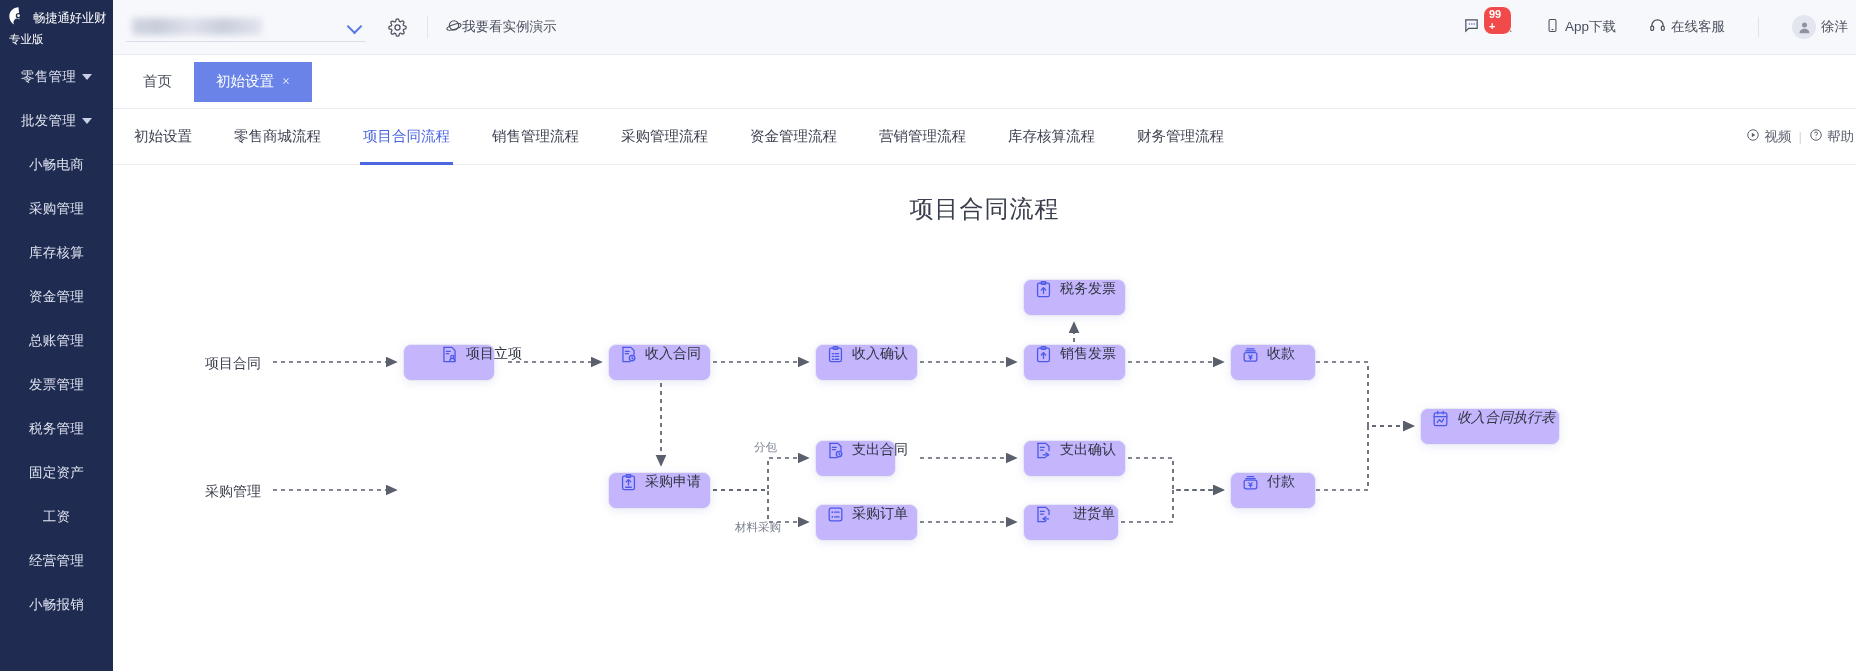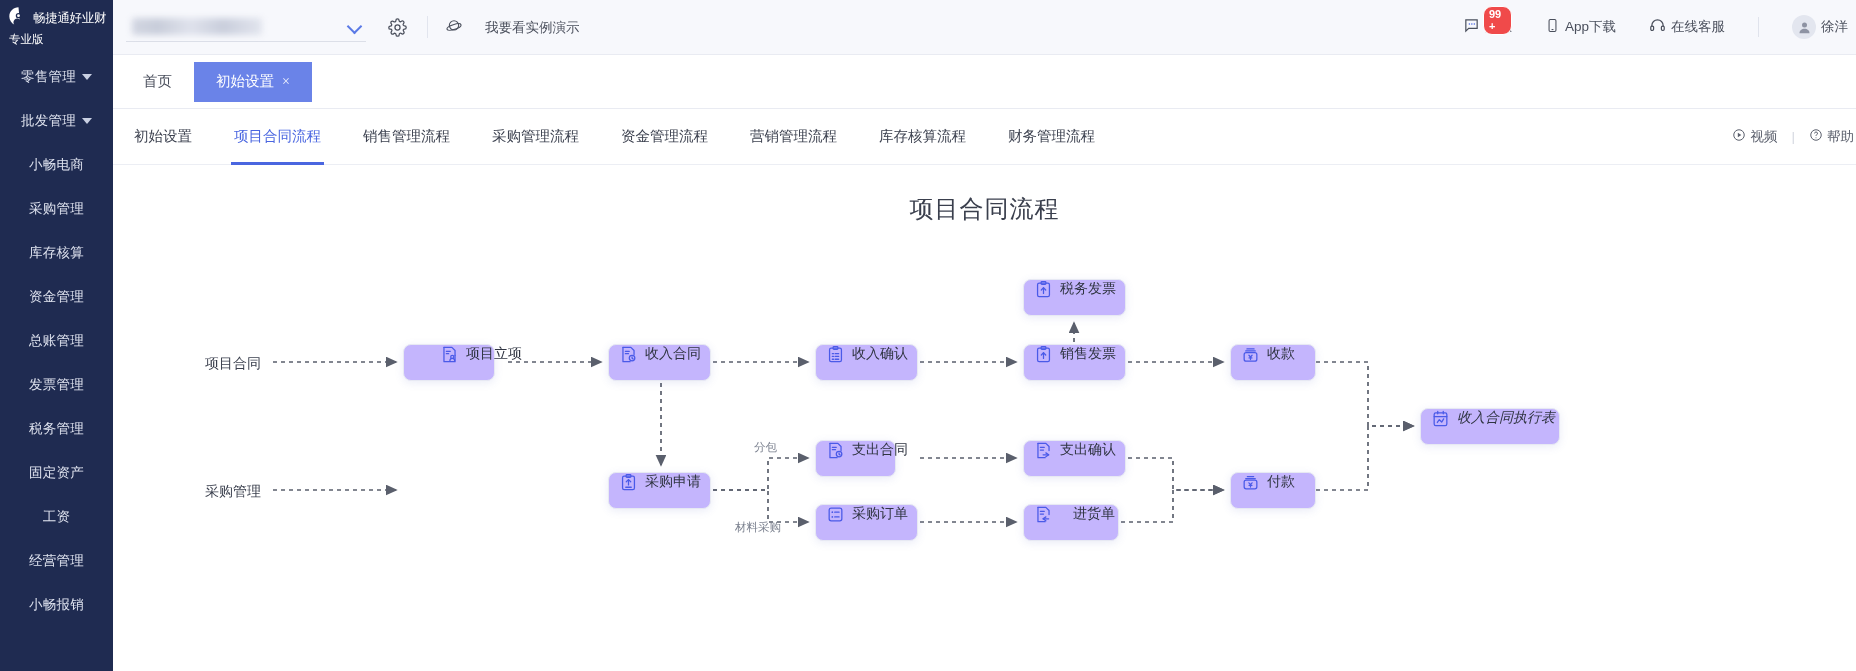--- a/index.html
+++ b/index.html
@@ -55,21 +55,21 @@
   .chev-down {
     position: absolute; right: 6px; top: 9px; width: 11px; height: 11px;
     border-right: 2px solid #5b7ae6; border-bottom: 2px solid #5b7ae6;
     transform: rotate(45deg);
   }
   #gear-btn { margin-left: 22px; cursor: pointer; display:flex; }
   #topbar-divider {
     width: 1px; height: 22px; background: #e2e5ee; margin-left: 20px;
   }
   #demo-link {
-    margin-left: 18px; display: flex; align-items: flex-end; gap: 23px;
+    margin-left: 18px; display: flex; align-items: center; gap: 0;
     color: #4a4f5c; font-size: 13.5px; cursor: pointer;
   }
   #topbar-right {
     margin-left: auto; display: flex; align-items: center; gap: 33px;
     padding-right: 8px;
   }
   .tb-item {
     display: flex; align-items: center; gap: 5px; color: #4a4f5c;
     font-size: 13.5px; cursor: pointer; position: relative;
   }
@@ -109,21 +109,21 @@
     position: relative; height: 56px; display: flex; align-items: center;
     padding: 0 21px; font-size: 14.5px; color: #3d4250; cursor: pointer;
     white-space: nowrap;
   }
   .stab.active { color: #4a66e0; }
   .stab.active::after {
     content: ""; position: absolute; left: 18px; right: 18px; bottom: 0;
     height: 2.5px; background: #4a66e0;
   }
   #subtabs-right {
-    margin-left: auto; display: flex; align-items: center; gap: 14px;
+    margin-left: auto; display: flex; align-items: center; gap: 7px;
     padding-right: 2px; font-size: 13.5px; color: #5a5f6c;
   }
   #subtabs-right .sr { display: flex; align-items: center; gap: 4px; cursor: pointer; }
   .sr-sep { color: #d4d7e0; }
 
   
   #canvas {
     position: absolute; left: 113px; top: 165px; right: 0; bottom: 0;
     background: #fff; overflow: hidden;
   }
@@ -289,20 +289,21 @@
       </div>
       <div class="ptab active">
         <span>初始设置</span>
         <span class="xclose">×</span>
       </div>
     </div>
 
   <div id="subtabs">
     <div id="subtabs-list" style="display:flex;align-items:center;">
         <div class="stab">初始设置</div>
+        <div class="stab">零售商城流程</div>
         <div class="stab active">项目合同流程</div>
         <div class="stab">销售管理流程</div>
         <div class="stab">采购管理流程</div>
         <div class="stab">资金管理流程</div>
         <div class="stab">营销管理流程</div>
         <div class="stab">库存核算流程</div>
         <div class="stab">财务管理流程</div>
       </div>
     <div id="subtabs-right">
       <span class="sr">

